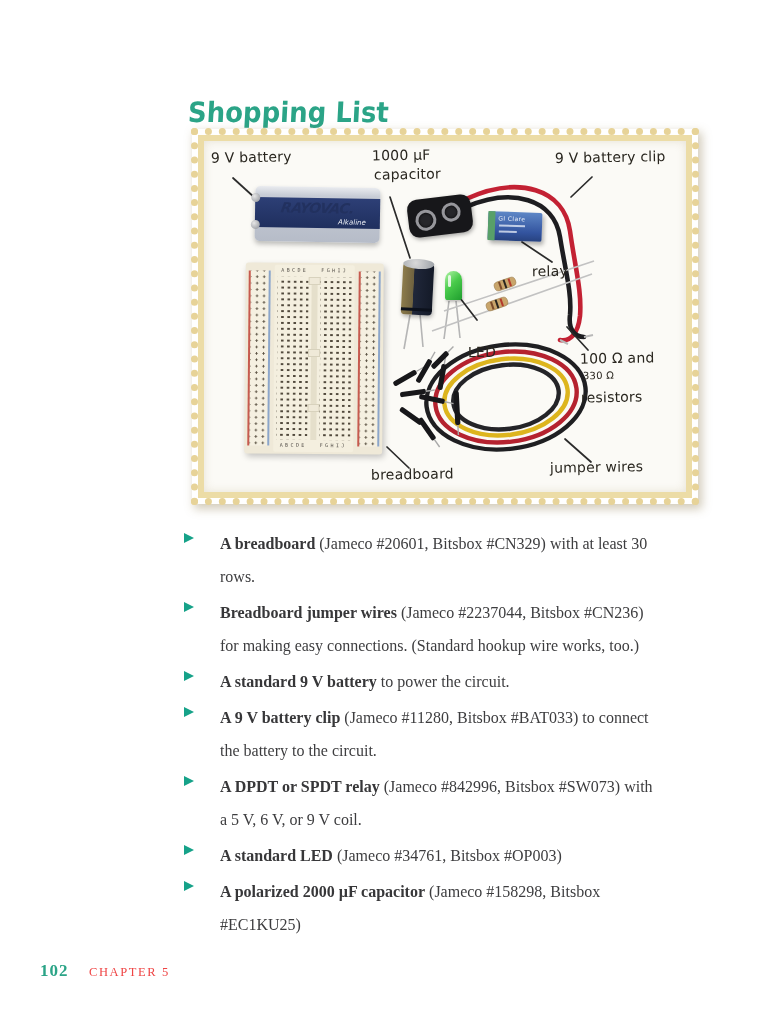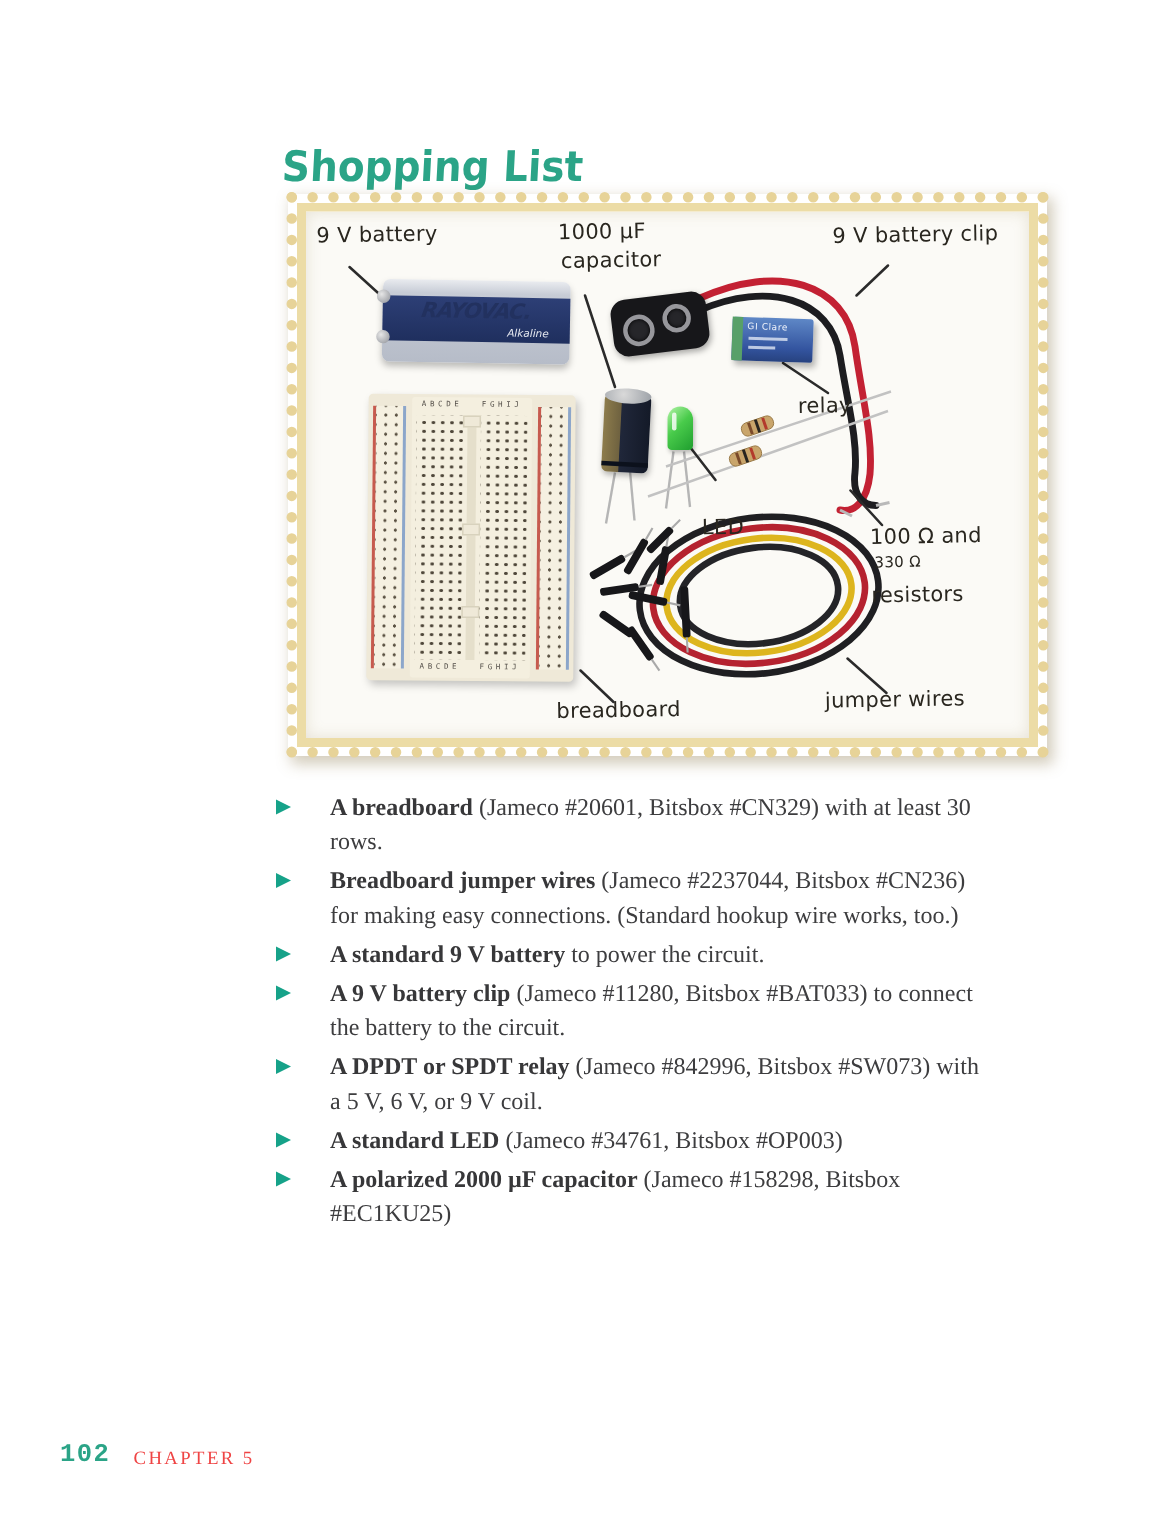--- a/index.html
+++ b/index.html
@@ -88,30 +88,30 @@
   .bb-bank{position:absolute;top:12px;bottom:12px;width:31px;
            background-image:radial-gradient(circle,#4f473a 1px,transparent 1.3px);
            background-size:6.2px 5.9px;background-position:2px 2px;}
   .bb-bank.a{left:3px;} .bb-bank.b{right:3px;}
   .bb-channel{position:absolute;left:37px;width:6px;top:12px;bottom:12px;background:#e5dfcb;}
   .bb-tab{position:absolute;left:-3px;width:12px;height:8px;background:#efe9d8;
           border:1px solid #d8d2bd;box-sizing:border-box;}
 
   
   .list{position:absolute;left:184px;top:527px;width:470px;}
-  .list-item{position:relative;padding-left:36px;font-size:16px;line-height:23px;
+  .list-item{position:relative;padding-left:36px;font-size:16px;line-height:33px;
              color:#3d3d3f;margin-bottom:3px;}
   .tri{position:absolute;left:0;top:6px;width:0;height:0;
        border-left:10px solid #16a289;border-top:5.5px solid transparent;
        border-bottom:5.5px solid transparent;}
   .list-item b{font-weight:bold;color:#373739;}
 
   
   .footer{position:absolute;left:0;top:958px;width:775px;height:30px;}
-  .pagenum{position:absolute;left:40px;top:3px;font-family:Liberation Mono, monospace;
+  .pagenum{position:absolute;left:40px;top:3px;font-family:Liberation Serif, serif;
            font-weight:bold;font-size:17px;letter-spacing:1px;color:#2ba487;}
   .chapter{position:absolute;left:89px;top:7px;font-family:"Liberation Serif",serif;
            font-size:12.5px;letter-spacing:1.6px;color:#ef4444;}
 </style>
 </head>
 <body>
 
 <div class="page">
 
   <h1 class="title">Shopping List</h1>

